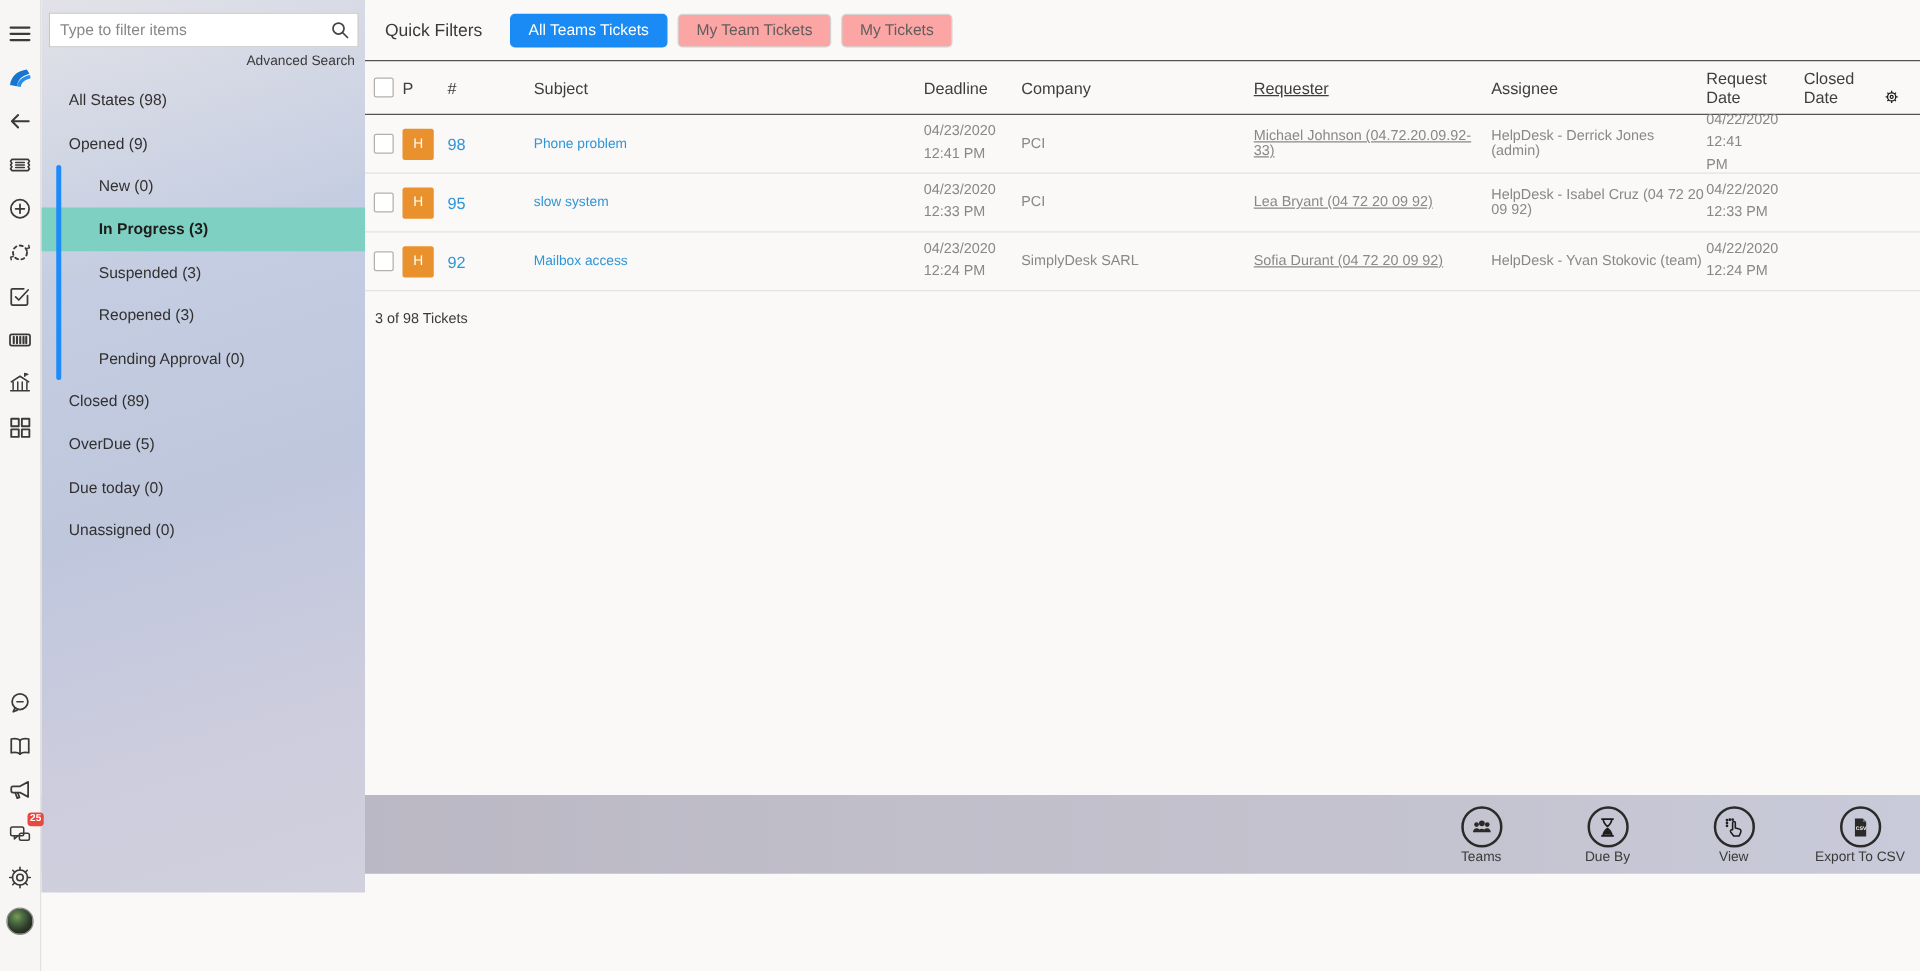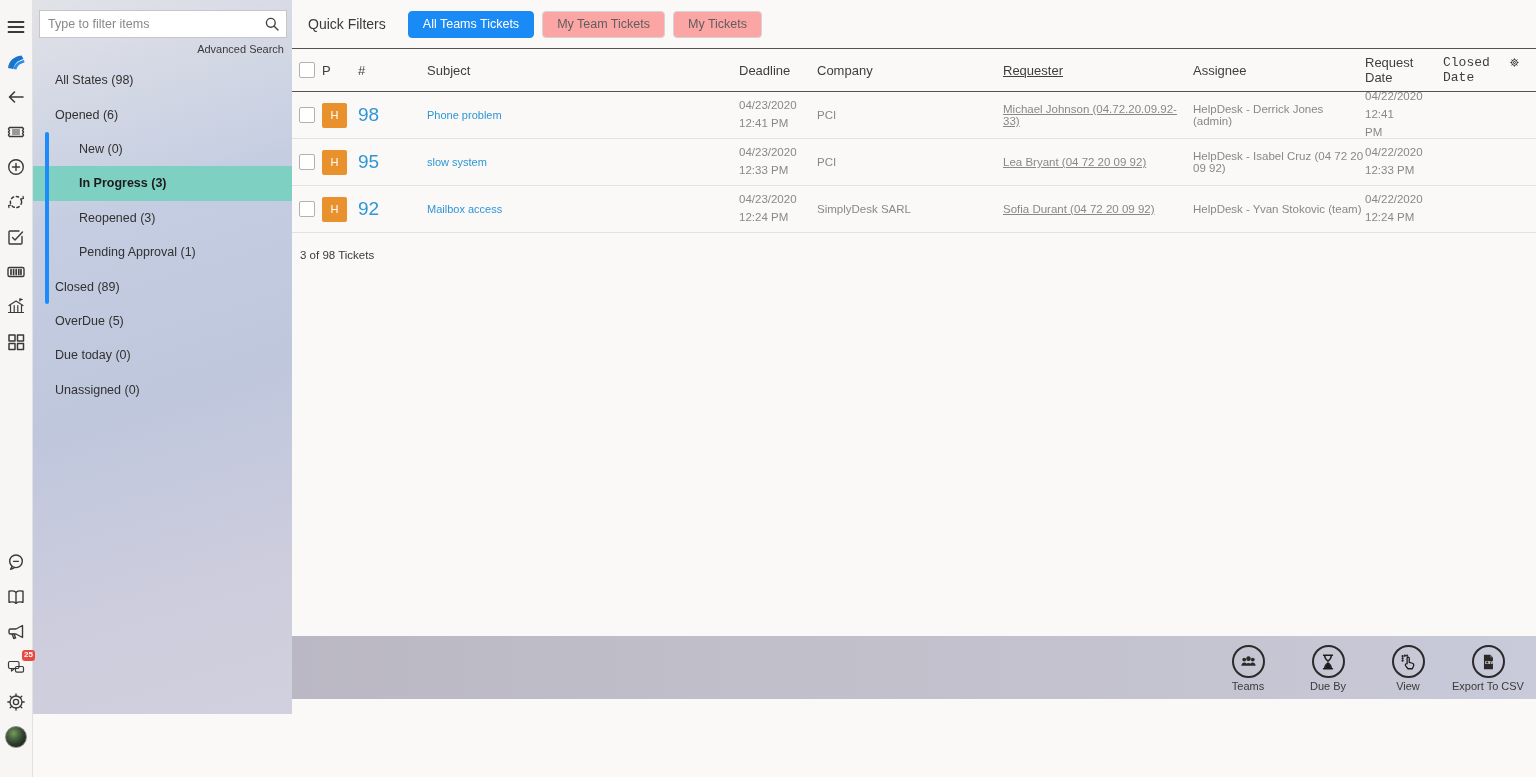--- a/index.html
+++ b/index.html
@@ -59,39 +59,39 @@
     border-bottom:1px solid #e4e2e0; font-size:11.5px; color:#8a8886; }
   .col-check { width:30px; display:flex; justify-content:center; }
   .col-p { width:32px; }
   .col-num { width:73px; padding-left:4px; }
   .col-subject { width:312px; }
   .col-deadline { width:78px; }
   .col-company { width:186px; }
   .col-requester { width:190px;text-decoration:underline; }
   .col-assignee { width:172px; }
   .col-reqdate { width:78px; }
-  .col-closed { flex:1; display:flex; align-items:flex-start; justify-content:flex-end;
-    padding-right:16px; gap:4px;font-family:Liberation Mono, monospace; }
+  .col-closed { flex:1; display:flex; align-items:flex-end; justify-content:flex-end;
+    padding-right:16px; gap:4px; }
   .cbox { width:16px; height:16px; background:#fff; border:1px solid #b3b1af;
     border-radius:2px; cursor:pointer; }
   .pbadge { width:25px; height:25px; background:#e8912d; color:#fff; font-size:11px;
     display:flex; align-items:center; justify-content:center; border-radius:2px; }
-  .ticketnum { color:#2e96d6; font-size:19px; cursor:pointer; }
+  .ticketnum { color:#2e96d6; font-size:13px; cursor:pointer; }
   .subjlink { color:#2e96d6; font-size:11px; cursor:pointer; }
   .twolines div { line-height:1.55; }
   .summary { font-size:11.5px; color:#3b3a39; padding:16px 0 0 8px; }
 
   
   .bottombar { height:63px; background:linear-gradient(90deg,#b7b4c1 0%,#c0bec9 45%,#c3c2ce 70%,#c9cada 100%);
     display:flex; align-items:center; padding-left:22px; }
   .addbtn { display:flex; flex-direction:column; align-items:center; cursor:pointer; margin-top:2px; }
   .addcircle { width:38px; height:38px; border:2.4px solid #2b2a29; border-radius:50%;
     display:flex; align-items:center; justify-content:center; }
   .btnlabel { font-size:11px; color:#3b3a39; margin-top:2px; white-space:nowrap; }
-  .actiongroup { margin-left:auto; display:flex; margin-right:8px; }
+  .actiongroup { margin-left:auto; display:flex; margin-right:8px;gap:21px; }
   .actionbtn { width:80px; display:flex; flex-direction:column; align-items:center;
     cursor:pointer; margin-top:2px; }
   .actioncircle { width:33px; height:33px; border:2px solid #2b2a29; border-radius:50%;
     display:flex; align-items:center; justify-content:center; background:transparent; }
 
   svg.ic { stroke:#3b3a39; fill:none; stroke-width:1.4; stroke-linecap:round; stroke-linejoin:round; }
 </style>
 </head>
 <body>
 
@@ -208,25 +208,26 @@
             <svg class="ic" width="16" height="16" viewBox="0 0 16 16" style="stroke:#444">
                 <circle cx="6.8" cy="6.8" r="4.4"></circle>
                 <path d="M10.2 10.2 14 14"></path>
               </svg>
           </div>
         </div>
         <div class="advsearch">Advanced Search</div>
         <div class="statelist">
           <div class="bluebar"></div>
           <div class="stateitem">All States (98)</div>
-          <div class="stateitem">Opened (6)</div>
+          <div class="stateitem">Opened (9)</div>
           <div class="stateitem child">New (0)</div>
           <div class="stateitem child selected">In Progress (3)</div>
+          <div class="stateitem child">Suspended (3)</div>
           <div class="stateitem child">Reopened (3)</div>
-          <div class="stateitem child">Pending Approval (1)</div>
+          <div class="stateitem child">Pending Approval (0)</div>
           <div class="stateitem">Closed (89)</div>
           <div class="stateitem">OverDue (5)</div>
           <div class="stateitem">Due today (0)</div>
           <div class="stateitem">Unassigned (0)</div>
         </div>
       </div>
 
       <div class="main">
         <div class="qfrow">
           <span class="qflabel">Quick Filters</span>

